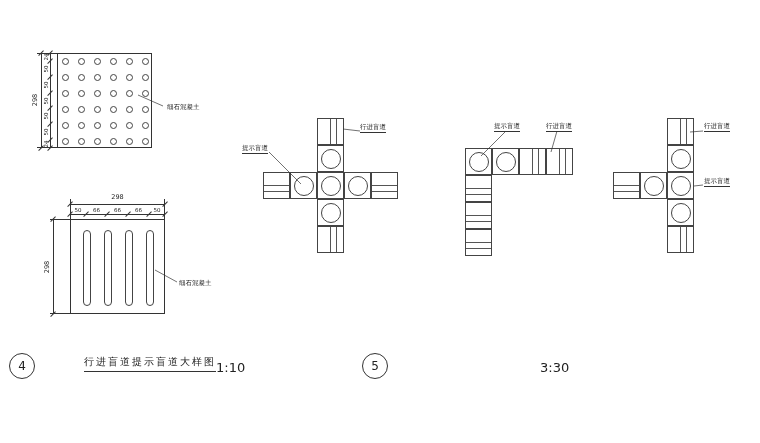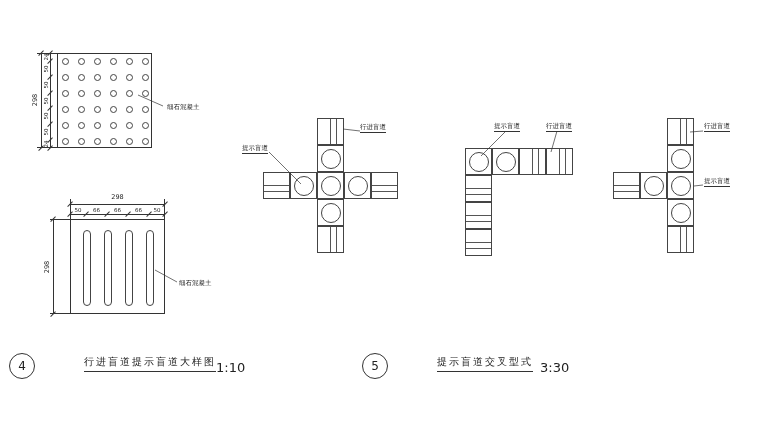--- a/index.html
+++ b/index.html
@@ -169,21 +169,20 @@
 
   <div class="bubble" style="left:9px;top:353px">
     <span>4</span>
   </div>
   <div class="dtitle" style="left:84px;top:355px">行进盲道提示盲道大样图</div>
   <div class="dscale" style="left:216px;top:360px">1:10</div>
 
   <div class="bubble" style="left:362px;top:353px">
     <span>5</span>
   </div>
-  <div class="dtitle" style="left:437px;top:355px">提示盲道交叉型式</div>
   <div class="dscale" style="left:540px;top:360px">3:30</div>
 <span class="dim dim-rot" style="left: 45.5px; top: 56.8255px;">24</span>
     <span class="dim dim-rot" style="left: 45.5px; top: 68.6208px;">50</span>
     <span class="dim dim-rot" style="left: 45.5px; top: 84.5604px;">50</span>
     <span class="dim dim-rot" style="left: 45.5px; top: 100.5px;">50</span>
     <span class="dim dim-rot" style="left: 45.5px; top: 116.44px;">50</span>
     <span class="dim dim-rot" style="left: 45.5px; top: 132.379px;">50</span>
     <span class="dim dim-rot" style="left: 45.5px; top: 144.174px;">24</span>
     <div class="tick" style="left: 50px; top: 53px;"></div>
     <div class="tick" style="left: 50px; top: 60.651px;"></div>

